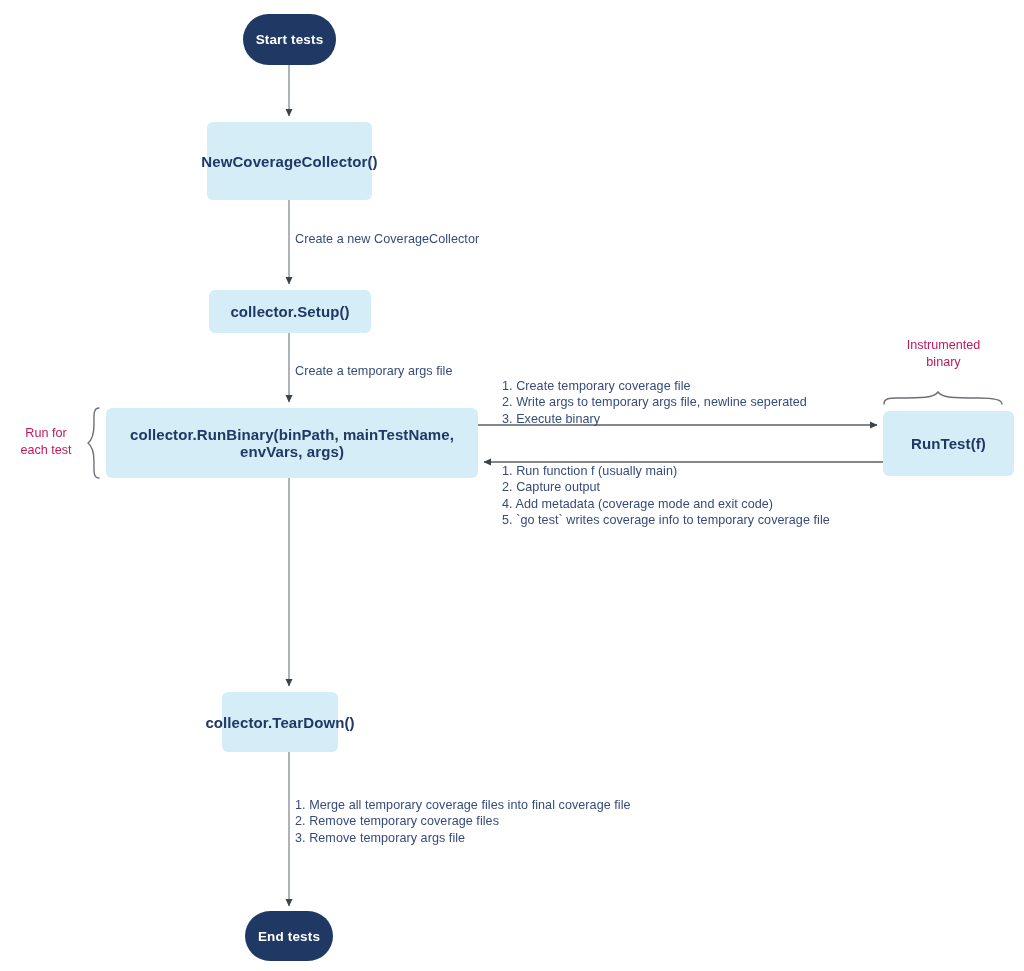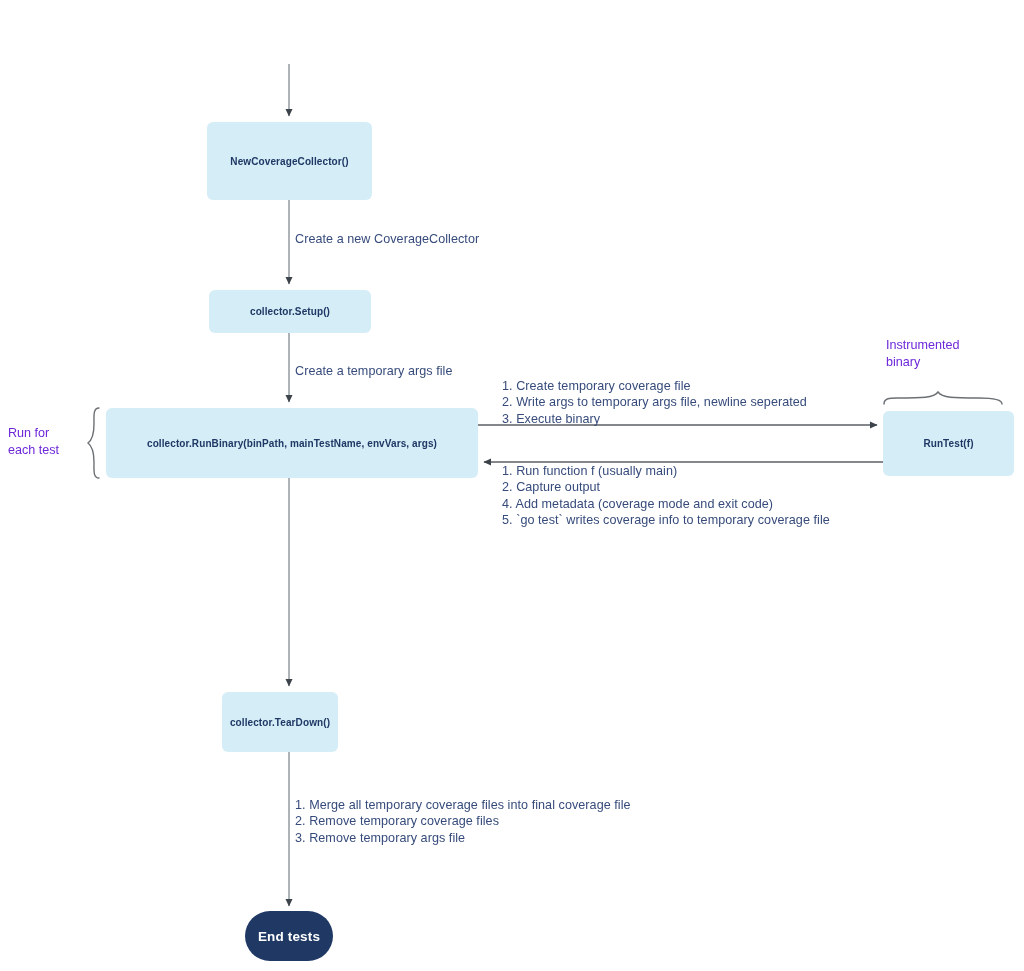--- a/index.html
+++ b/index.html
@@ -40,39 +40,39 @@
     color: #ffffff;
     font-weight: bold;
     font-size: 13.5px;
     letter-spacing: 0.15px;
   }
   .node-process {
     background: #d4edf7;
     border-radius: 6px;
     color: #1f3864;
     font-weight: bold;
-    font-size: 10px;
+    font-size: 15px;
     letter-spacing: 0.1px;
     padding: 13px 8px;
   }
   .edge-label {
     position: absolute;
     color: #364b7b;
     font-size: 12.6px;
     line-height: 16.4px;
     white-space: pre;
     z-index: 4;
     letter-spacing: 0.05px;
   }
   .group-label {
     position: absolute;
-    color: #6d28d9;
+    color: #be185d;
     font-size: 12.6px;
     line-height: 17px;
-    text-align: left;
+    text-align: center;
     z-index: 4;
     white-space: pre;
   }
 </style>
 </head>
 <body>
 
 <div id="diagram-root">
 
   <svg class="layer-svg" viewBox="0 0 1024 971">
@@ -94,20 +94,23 @@
 
     <line x1="289" y1="478" x2="289" y2="686" stroke="#9aa0a6" stroke-width="1.6" marker-end="url(#arrowhead)"></line>
 
     <line x1="289" y1="752" x2="289" y2="906" stroke="#9aa0a6" stroke-width="1.6" marker-end="url(#arrowhead)"></line>
 
     <path d="M99,408 C93,408 94,416 94,424 C94,434 92,440 88,443 C92,446 94,452 94,462 C94,470 93,478 99,478" fill="none" stroke="#6b7075" stroke-width="1.4" stroke-linecap="round"></path>
 
     <path d="M884,404 C884,398 890,398 897,398 C922,398 934,398 938,392 C942,398 954,398 979,398 C986,398 1002,398 1002,404" fill="none" stroke="#6b7075" stroke-width="1.4" stroke-linecap="round"></path>
   </svg>
 
+  <div class="node node-terminal" style="left:243px; top:14px; width:93px; height:51px;">
+    <span>Start tests</span>
+  </div>
 
   <div class="node node-process" style="left:207px; top:122px; width:165px; height:78px;">
     <span>NewCoverageCollector()</span>
   </div>
 
   <div class="node node-process" style="left:209px; top:290px; width:162px; height:43px;">
     <span>collector.Setup()</span>
   </div>
 
   <div class="node node-process" style="left:106px; top:408px; width:372px; height:70px;">

